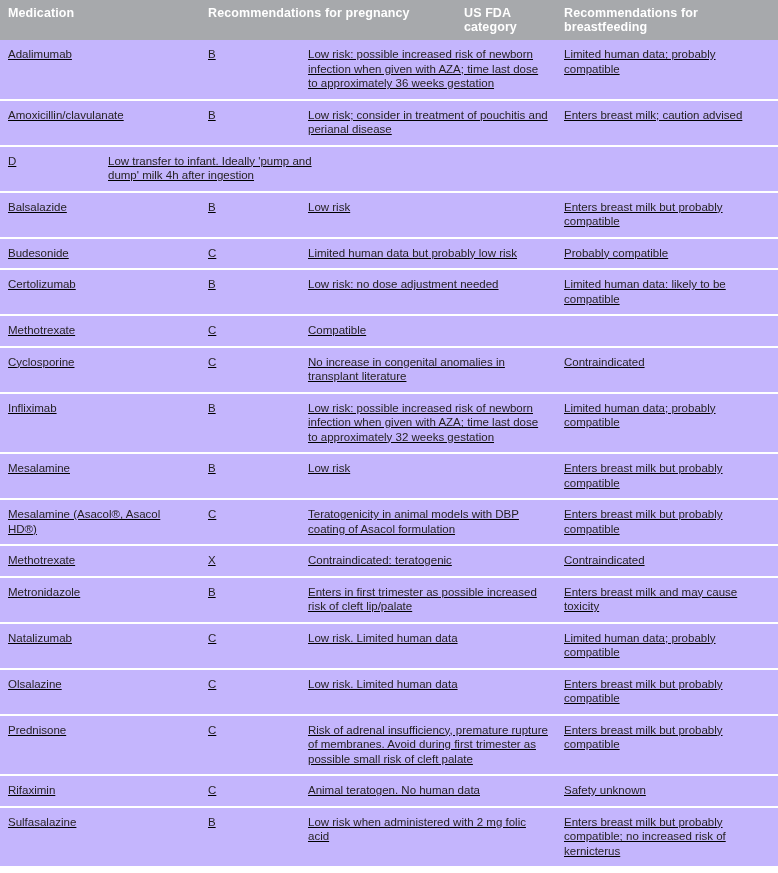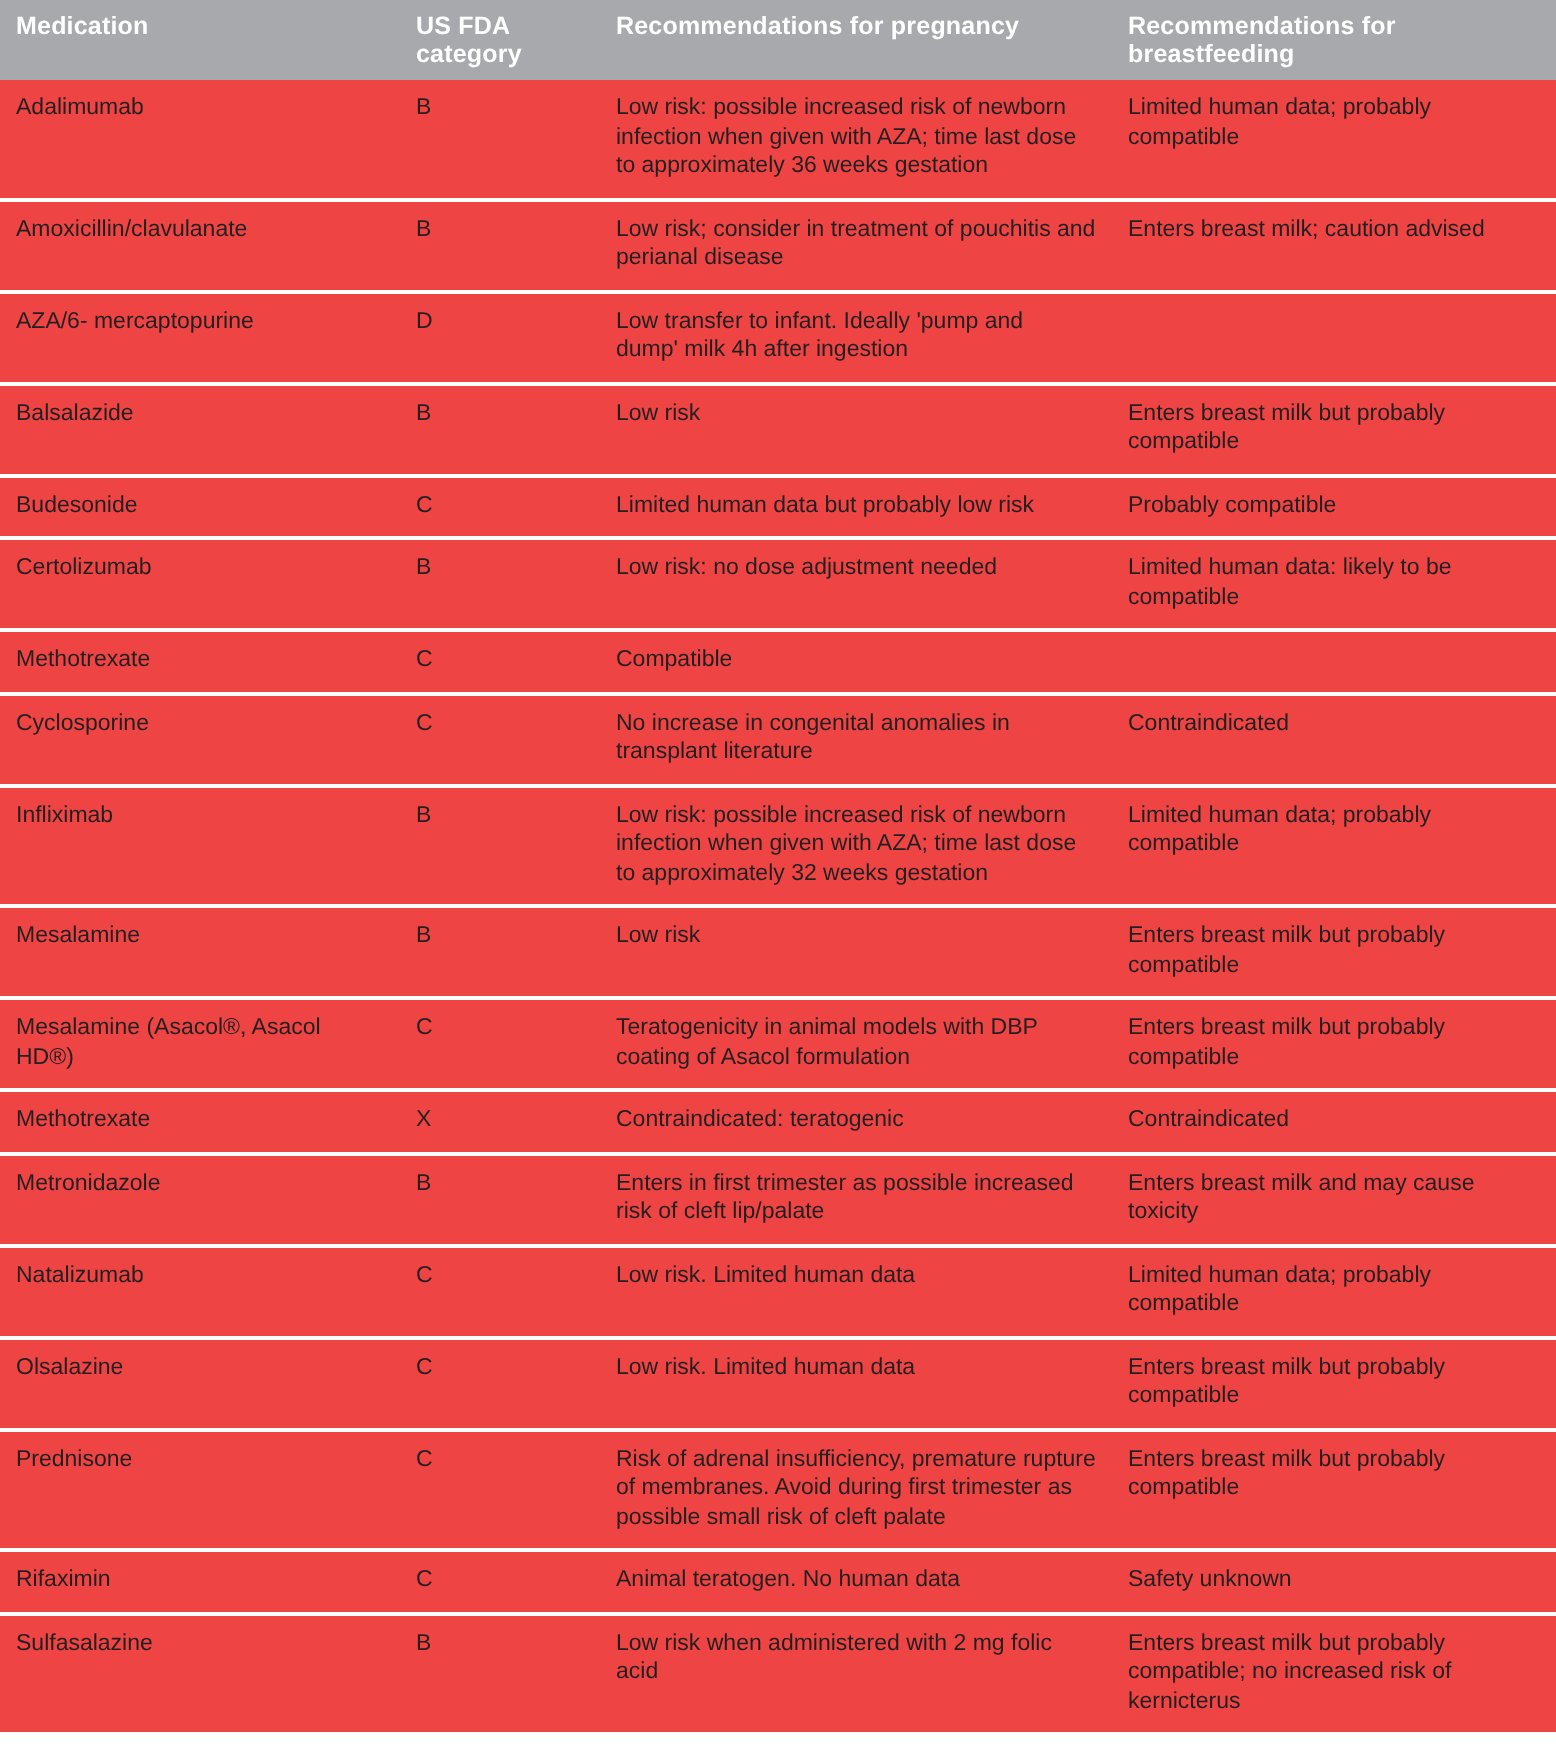--- a/index.html
+++ b/index.html
@@ -42,21 +42,22 @@
   
   .tbody {
     flex: 1 1 auto;
     background: #e6e6e6;
     display: flex;
     flex-direction: column;
   }
   .trow {
     display: flex;
     border-bottom: 2px solid #ffffff;
-    background: #ef4444;
+    background: #c4b5fd;
+    text-decoration: underline;
   }
   .trow .td {
     font-size: 11.5px;
     line-height: 14.5px;
     color: #231f20;
     padding: 7px 8px 8px 8px;
   }
 
   
   .c1 { width: 200px; flex: 0 0 200px; }
@@ -64,40 +65,39 @@
   .c3 { width: 256px; flex: 0 0 256px; }
   .c4 { width: 222px; flex: 0 0 222px; }
 </style>
 </head>
 <body>
 
 <div class="table-wrap">
 
   <div class="thead">
     <div class="th c1">Medication</div>
+    <div class="th c3">Recommendations for pregnancy</div>
     <div class="th c2">US FDA category</div>
-    <div class="th c3">Recommendations for pregnancy</div>
     <div class="th c4">Recommendations for breastfeeding</div>
   </div>
 
   <div class="tbody" id="tbody">
       <div class="trow">
         <div class="td c1">Adalimumab</div>
         <div class="td c2">B</div>
         <div class="td c3">Low risk: possible increased risk of newborn infection when given with AZA; time last dose to approximately 36 weeks gestation</div>
         <div class="td c4">Limited human data; probably compatible</div>
       </div>
       <div class="trow">
         <div class="td c1">Amoxicillin/clavulanate</div>
         <div class="td c2">B</div>
         <div class="td c3">Low risk; consider in treatment of pouchitis and perianal disease</div>
         <div class="td c4">Enters breast milk; caution advised</div>
       </div>
       <div class="trow">
-        <div class="td c1">AZA/6- mercaptopurine</div>
         <div class="td c2">D</div>
         <div class="td c4">Low transfer to infant. Ideally 'pump and dump' milk 4h after ingestion</div>
       </div>
       <div class="trow">
         <div class="td c1">Balsalazide</div>
         <div class="td c2">B</div>
         <div class="td c3">Low risk</div>
         <div class="td c4">Enters breast milk but probably compatible</div>
       </div>
       <div class="trow">

